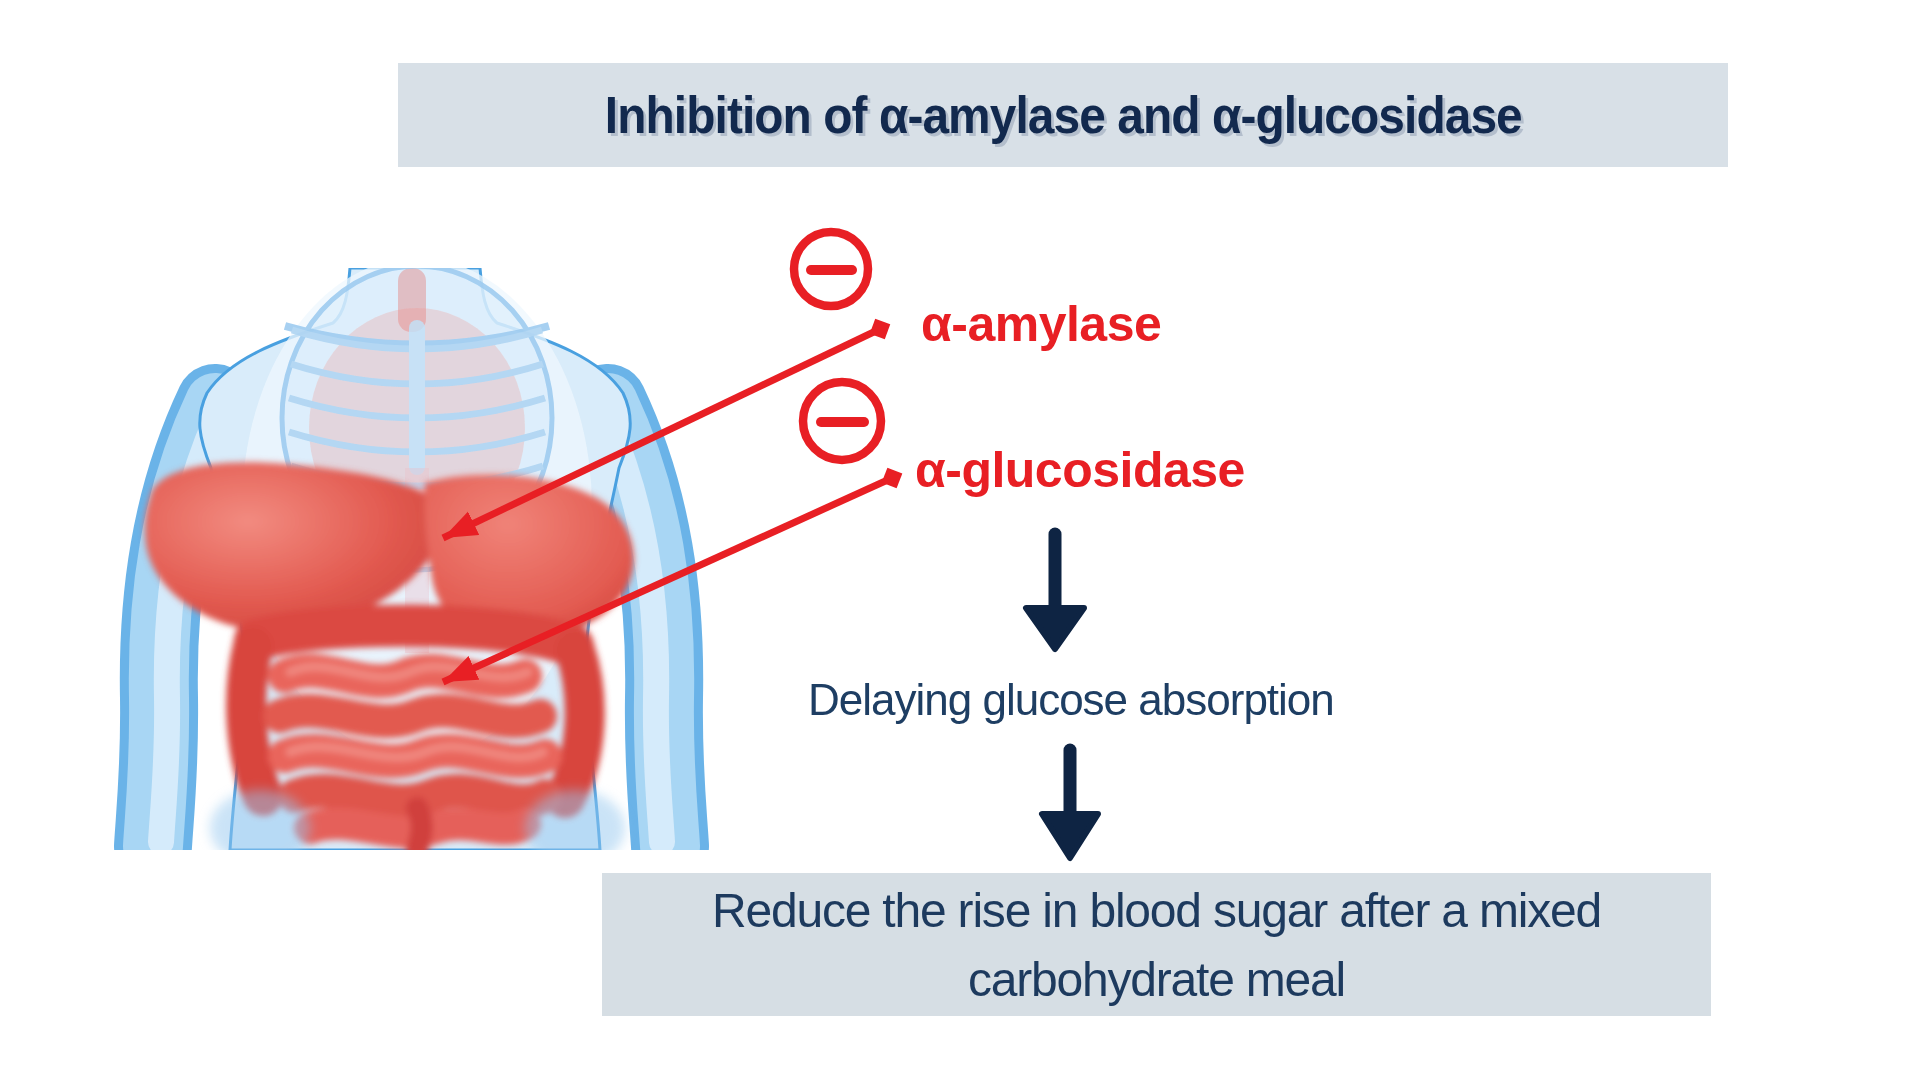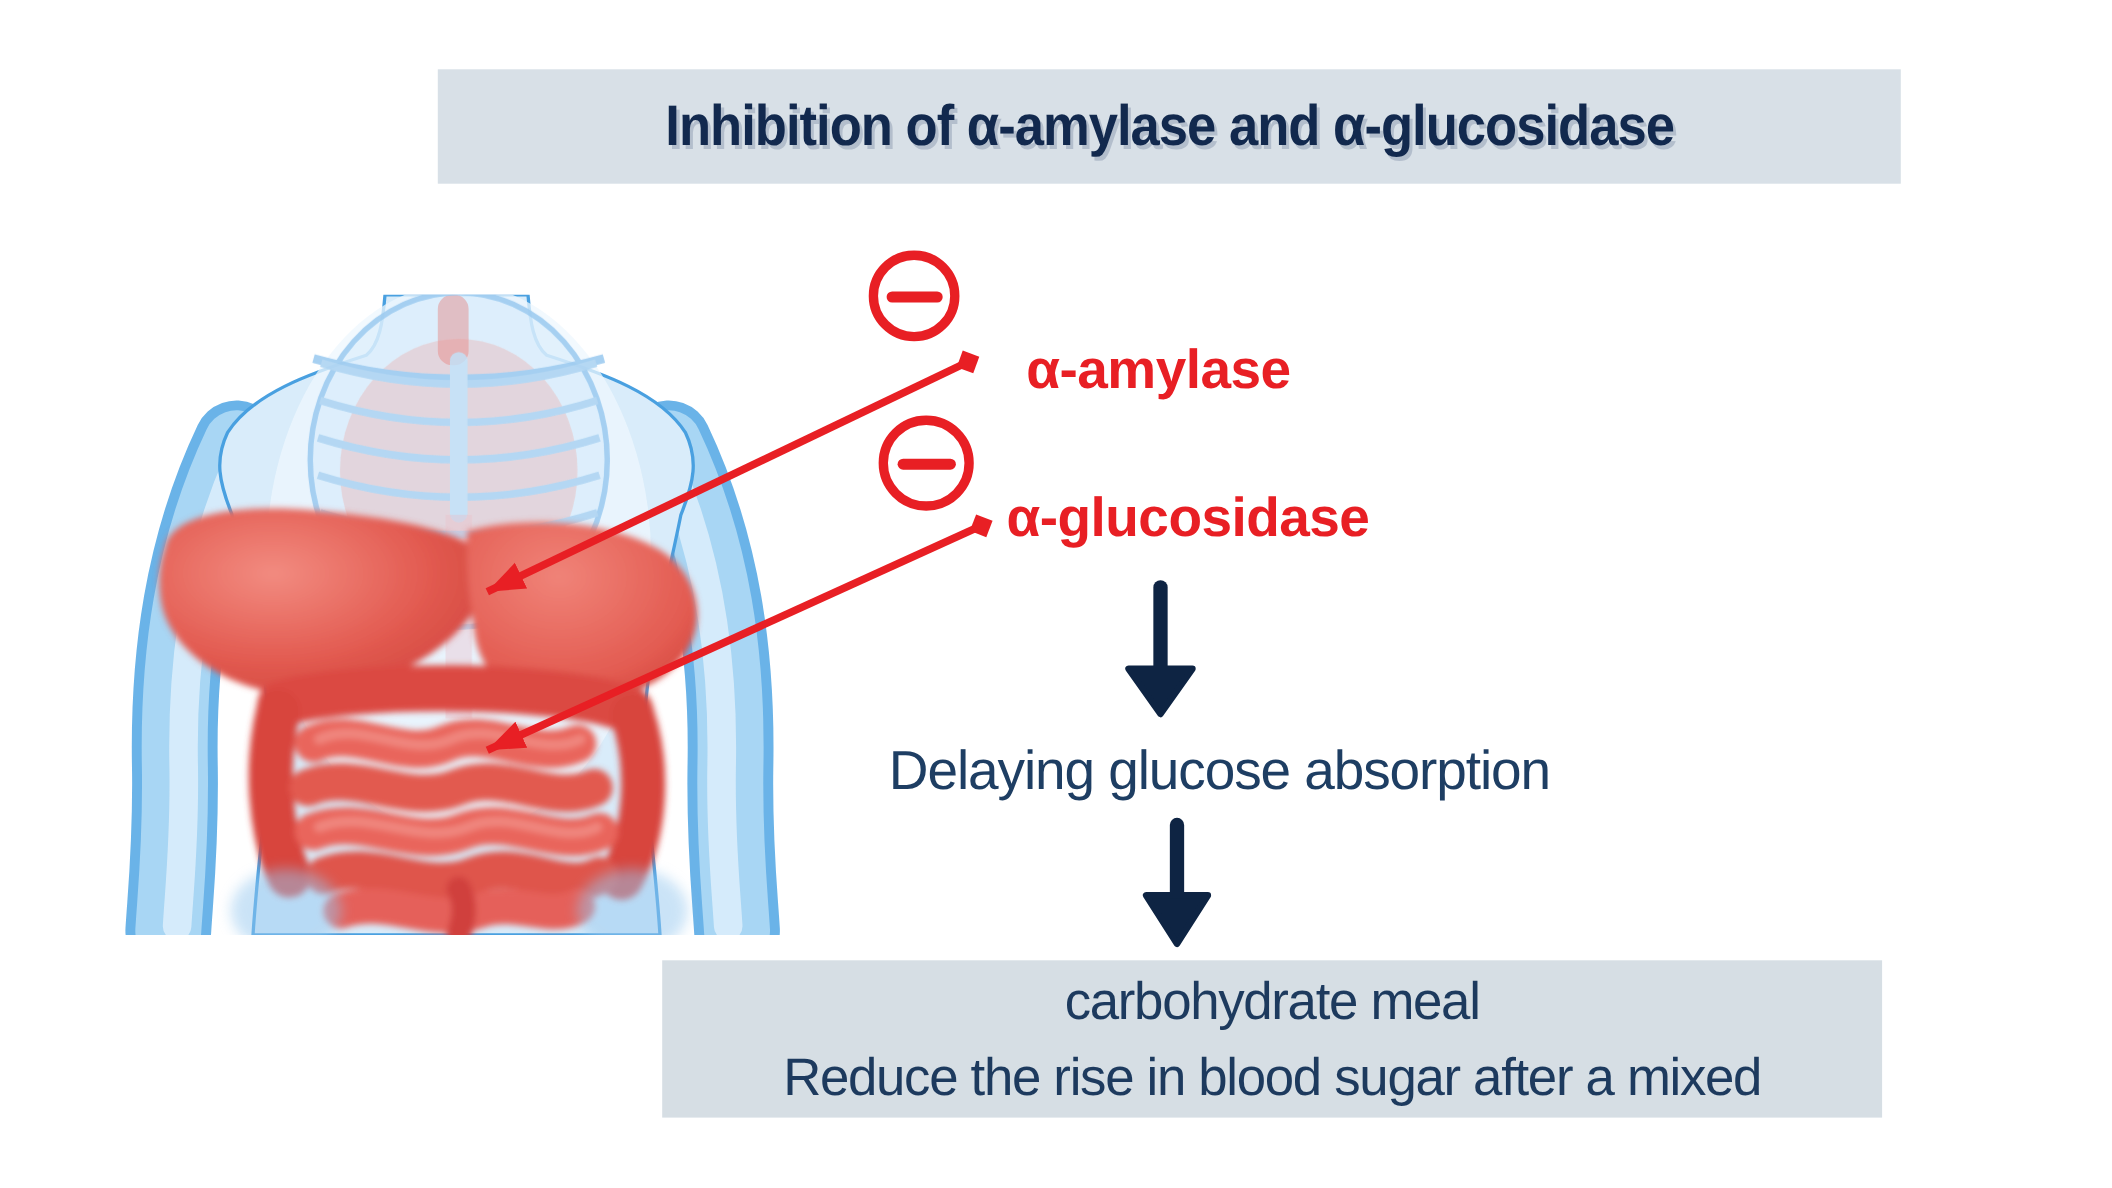--- a/index.html
+++ b/index.html
@@ -15,26 +15,26 @@
 
   
   .body-art{position:absolute;left:95px;top:268px;width:633px;height:582px;}
 
   
   .overlay{position:absolute;left:0;top:0;width:1920px;height:1080px;pointer-events:none;}
 
   
   .enzyme-label{position:absolute;font-weight:bold;font-size:50px;color:#e81f24;
                 line-height:60px;white-space:nowrap;letter-spacing:-0.5px;}
-  .enzyme-amylase{left:921px;top:306px;margin-left:12px;}
+  .enzyme-amylase{left:921px;top:294px;}
   .enzyme-glucosidase{left:915px;top:440px;}
 
   
-  .delay-text{position:absolute;left:808px;top:669px;width:600px;text-align:right;
-              font-size:50px;color:#1e3e63;line-height:62px;letter-spacing:-1px;
+  .delay-text{position:absolute;left:808px;top:669px;width:600px;text-align:left;
+              font-size:44px;color:#1e3e63;line-height:62px;letter-spacing:-1px;
               white-space:nowrap;}
 
   
   .bottom-box{position:absolute;left:602px;top:873px;width:1109px;height:143px;
               background:#d6dee4;display:flex;flex-direction:column;align-items:center;
               justify-content:center;}
   .bottom-line{font-size:48px;color:#1d3a5e;line-height:69px;letter-spacing:-1.2px;
                text-align:center;white-space:nowrap;}
 </style>
 </head>
@@ -155,17 +155,17 @@
       <polygon points="1042,814 1098,814 1070,858" fill="#0e2443" stroke="#0e2443" stroke-width="6" stroke-linejoin="round"></polygon>
     </g>
   </svg>
 
   <div class="enzyme-label enzyme-amylase">α-amylase</div>
   <div class="enzyme-label enzyme-glucosidase">α-glucosidase</div>
 
   <div class="delay-text">Delaying glucose absorption</div>
 
   <div class="bottom-box">
+    <div class="bottom-line">Reduce the rise in blood sugar after a mixed</div>
     <div class="bottom-line">carbohydrate meal</div>
-    <div class="bottom-line">Reduce the rise in blood sugar after a mixed</div>
   </div>
 
 </div>
 
 </body></html>

